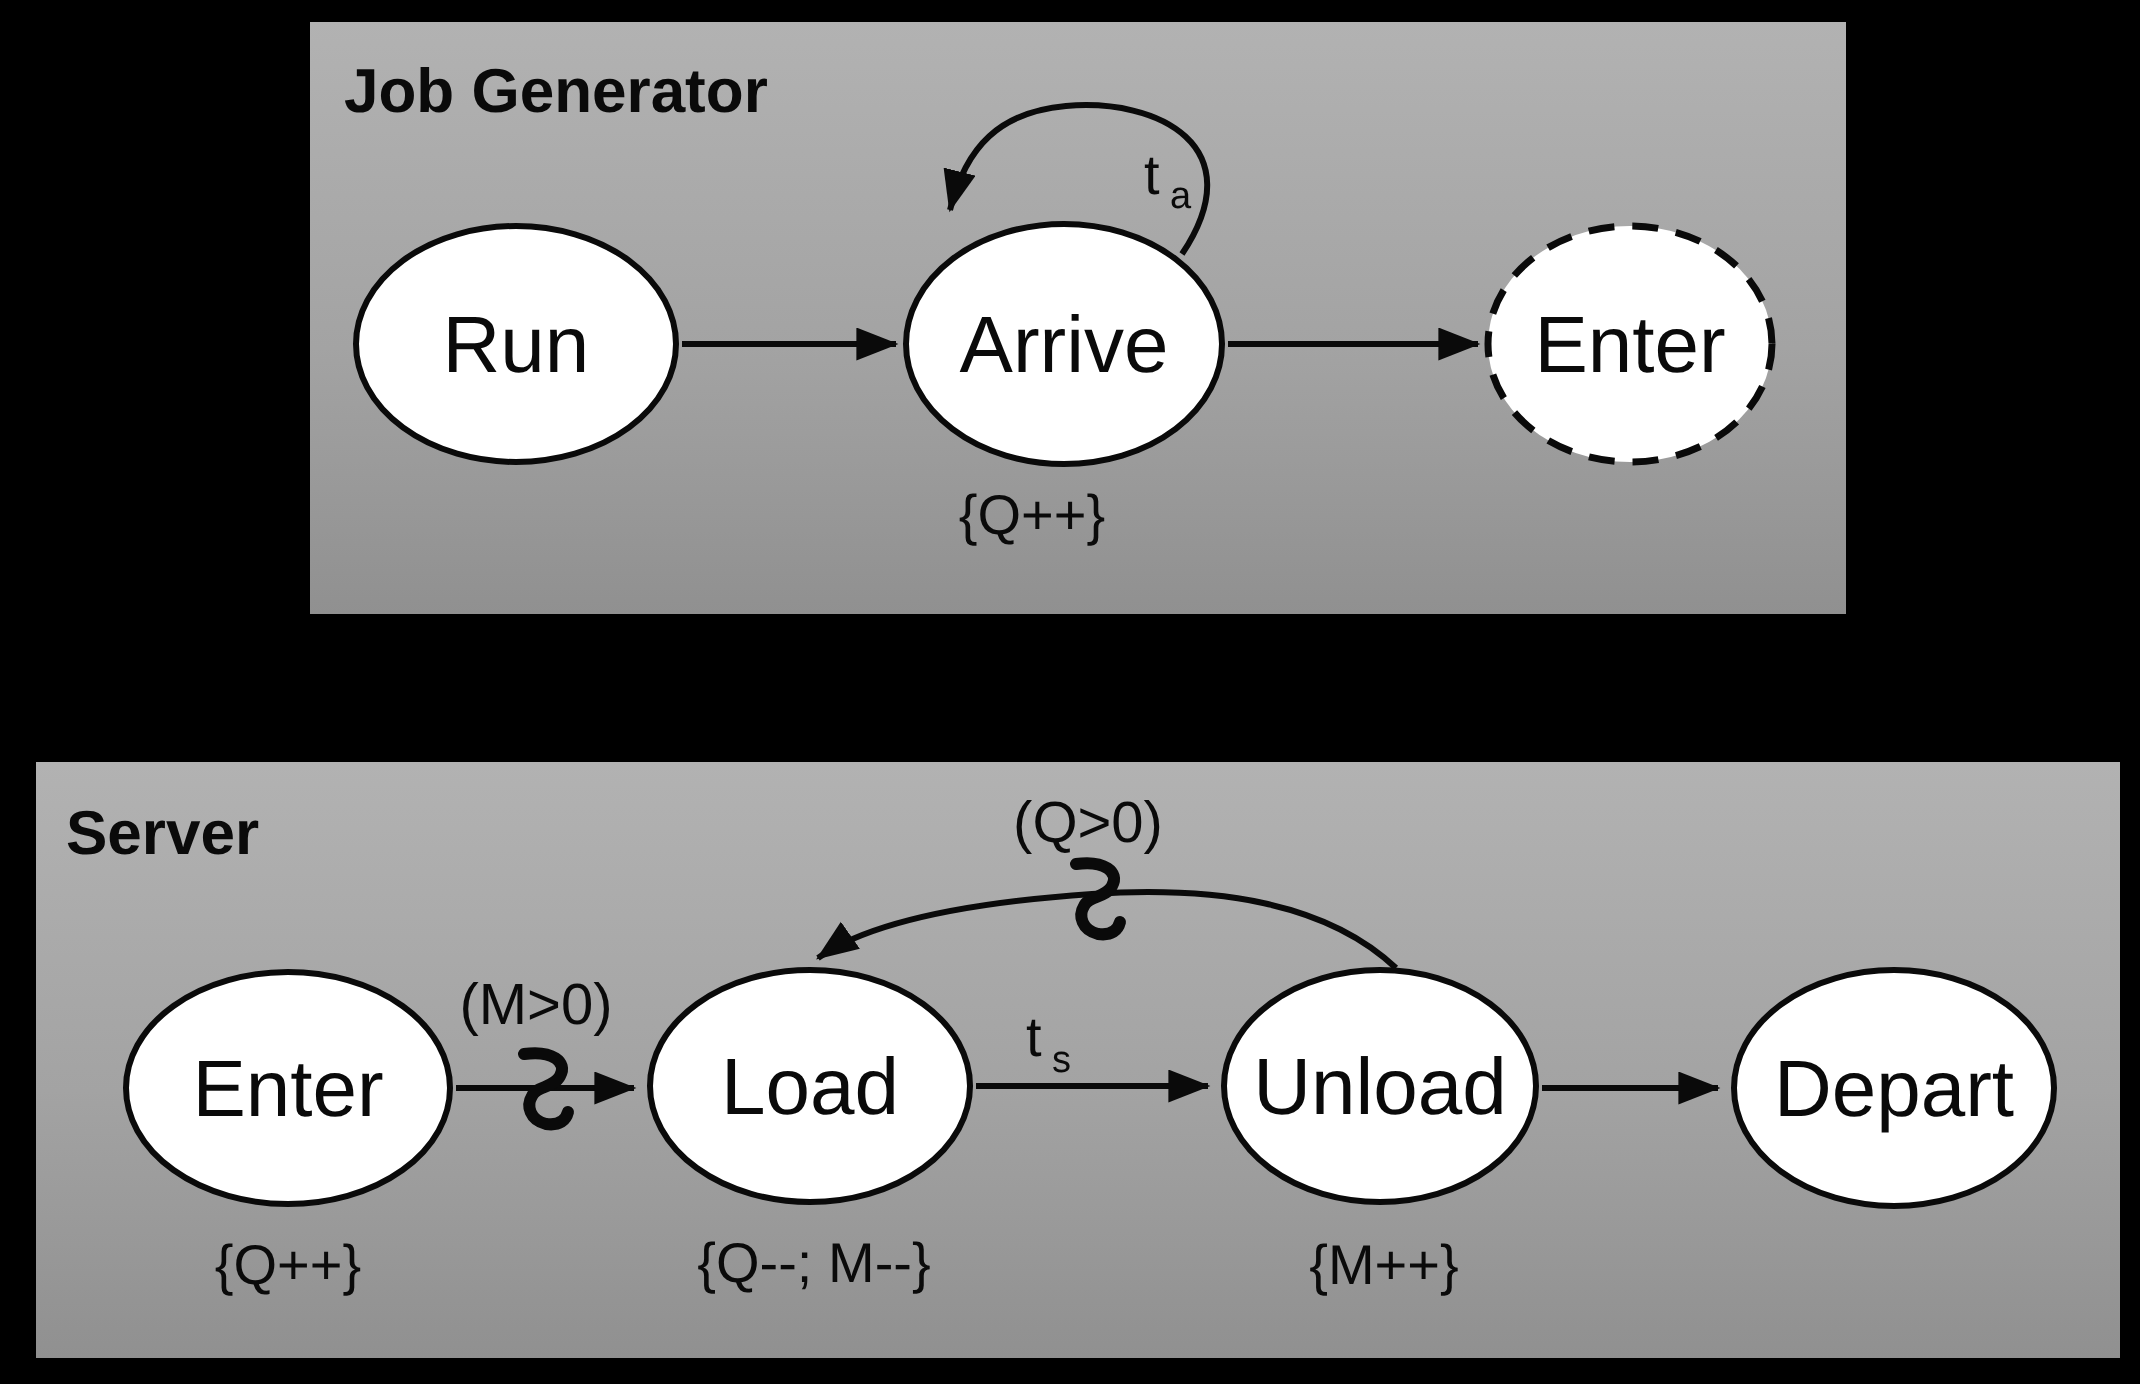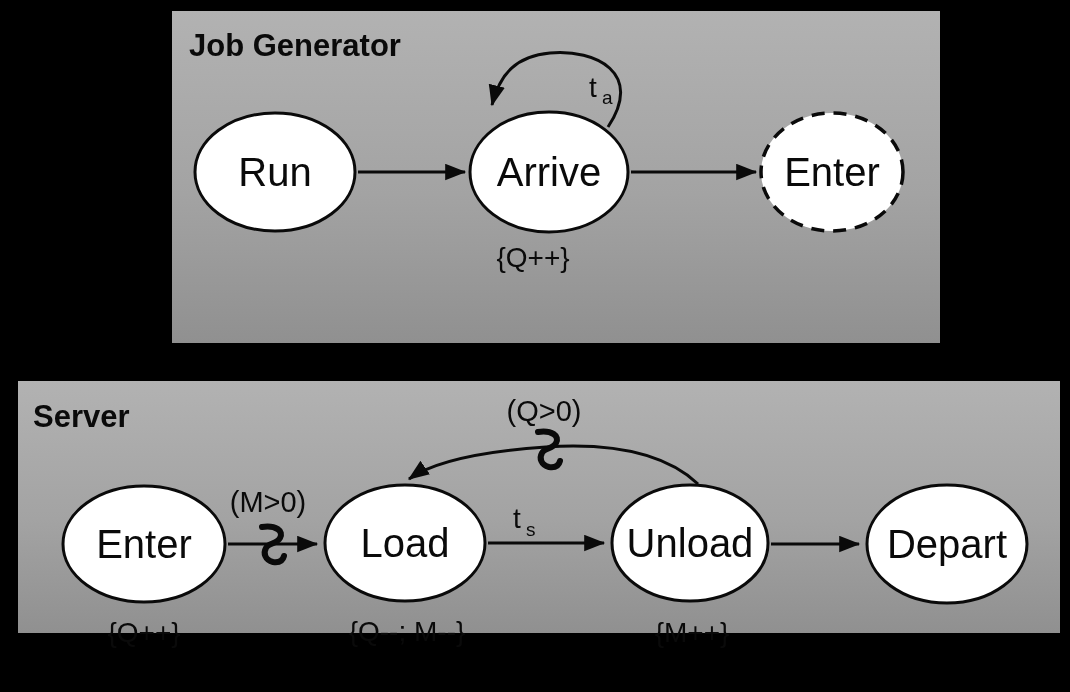--- a/index.html
+++ b/index.html
@@ -14,22 +14,22 @@
   .stage {
     position: relative;
     width: 1070px;
     height: 692px;
     background: #000000;
   }
   .panel {
     position: absolute;
     background: linear-gradient(to bottom, #b2b2b2 0%, #a3a3a3 55%, #909090 100%);
   }
-  #panel-jobgen { left: 172px; top: 11px;  width: 768px;  height: 332px; }
-  #panel-server { left: 18px;  top: 381px; width: 1042px; height: 252px; }
+  #panel-jobgen { left: 155px; top: 11px;  width: 768px;  height: 296px; }
+  #panel-server { left: 18px;  top: 381px; width: 1042px; height: 298px; }
   svg { position: absolute; left: 0; top: 0; }
   .panel-title {
     font-size: 31px;
     font-weight: bold;
     fill: #0a0a0a;
   }
   .state-label {
     font-size: 40px;
     fill: #0a0a0a;
     text-anchor: middle;

